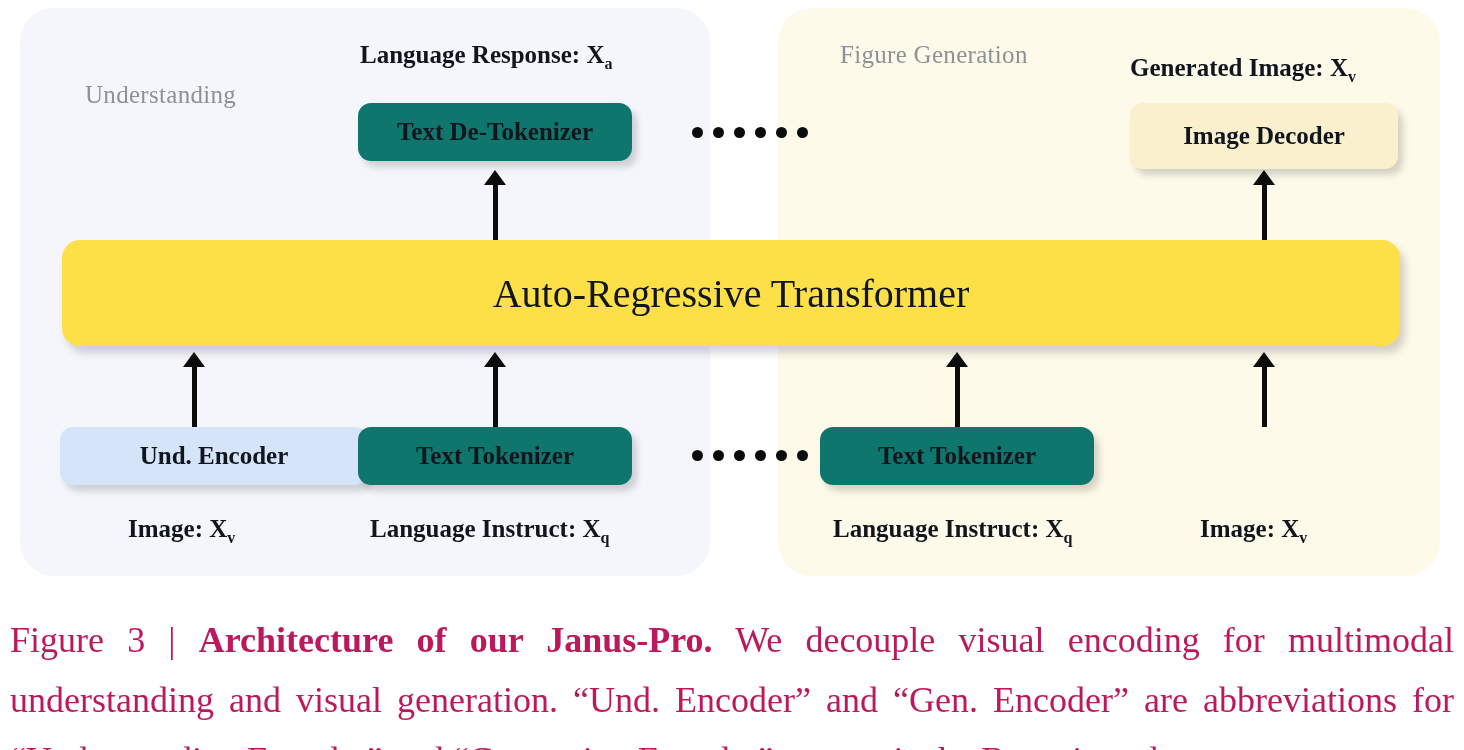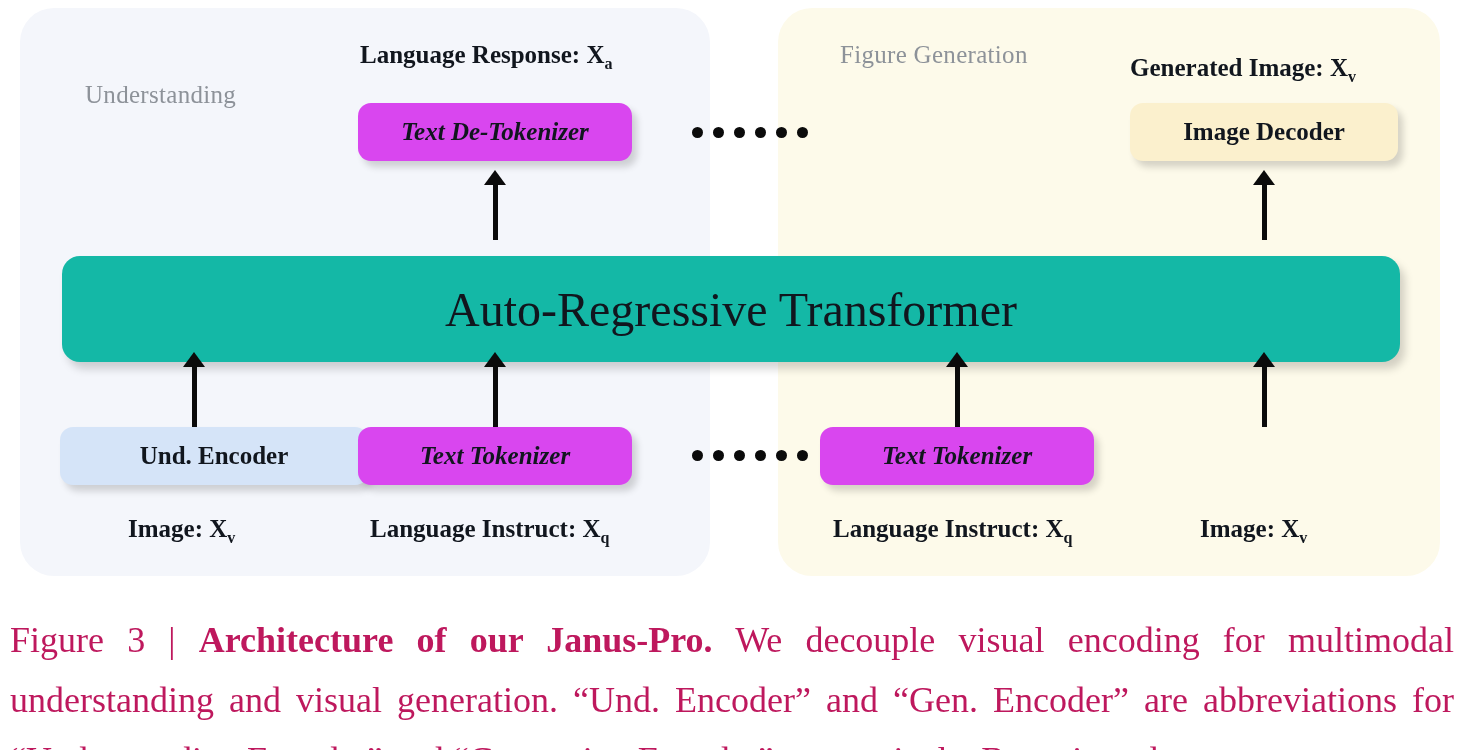--- a/index.html
+++ b/index.html
@@ -78,35 +78,35 @@
     border-radius: 13px;
     display: flex;
     align-items: center;
     justify-content: center;
     color: #11161e;
     font-size: 25px;
     font-weight: bold;
     box-shadow: 5px 6px 7px rgba(0,0,0,0.16);
     white-space: nowrap;
   }
-  .block.grey   { background: #d946ef; font-style: italic; }
+  .block.grey   { background: #0f766e; }
   .block.blue   { background: #d5e4f8; }
   .block.yellow { background: #fbf0cd; }
 
   #block-text-detokenizer { left: 358px;  top: 103px; width: 274px; height: 58px; }
-  #block-image-decoder    { left: 1130px; top: 103px; width: 268px; height: 58px; }
+  #block-image-decoder    { left: 1130px; top: 103px; width: 268px; height: 66px; }
 
   #block-transformer {
     left: 62px;
-    top: 256px;
+    top: 240px;
     width: 1338px;
     height: 106px;
     border-radius: 18px;
-    background: #14b8a6;
-    font-size: 48px;
+    background: #fde047;
+    font-size: 40px;
     font-weight: normal;
     box-shadow: 5px 7px 9px rgba(0,0,0,0.17);
   }
 
   #block-und-encoder    { left: 60px;   top: 427px; width: 308px; height: 58px; }
   #block-text-tok-left  { left: 358px;  top: 427px; width: 274px; height: 58px; }
   #block-text-tok-right { left: 820px;  top: 427px; width: 274px; height: 58px; }
   #block-gen-encoder    { left: 1130px; top: 427px; width: 268px; height: 58px; }
 
   

